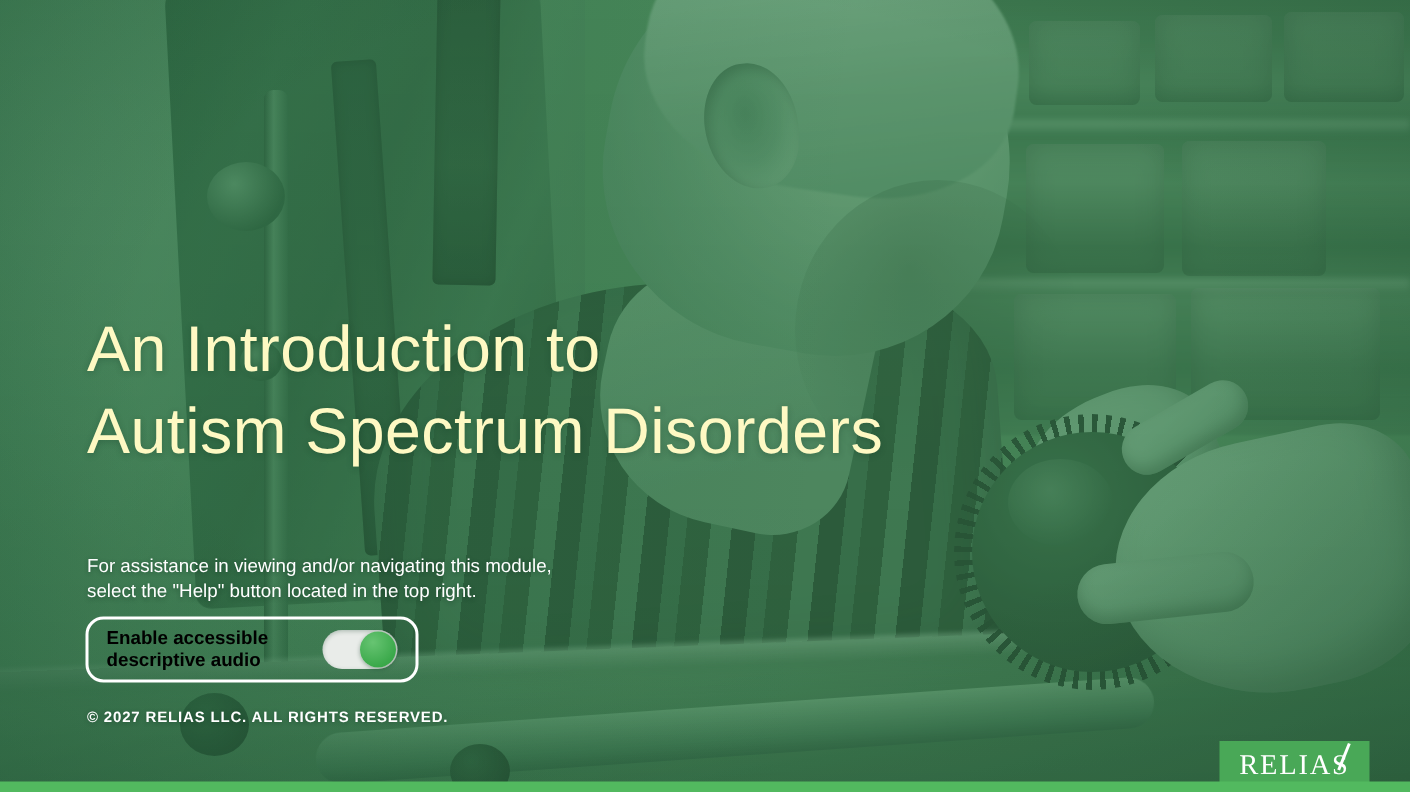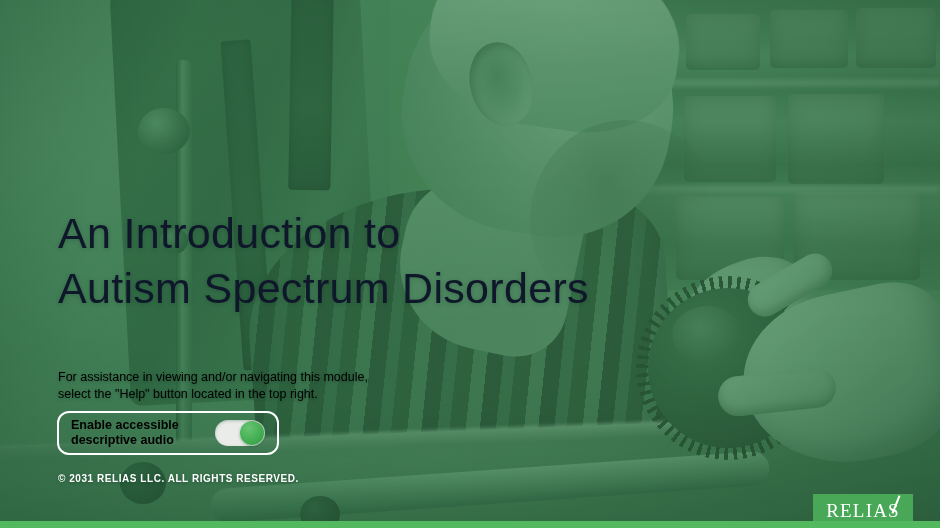--- a/index.html
+++ b/index.html
@@ -293,34 +293,34 @@
   
   .content {
     position: absolute;
     inset: 0;
   }
 
   .title {
     position: absolute;
     left: 58px;
     top: 206px;
-    color: #0f172a;
+    color: #fef9c3;
     font-size: 43px;
     line-height: 55px;
     font-weight: 400;
     letter-spacing: .3px;
     text-shadow: 0 1px 4px rgba(20,56,36,.30);
     white-space: pre-line;
   }
 
   .assist-text {
     position: absolute;
     left: 58px;
     top: 369px;
-    color: #000000;
+    color: #ffffff;
     font-size: 12.5px;
     line-height: 17px;
     font-weight: 400;
     white-space: pre-line;
     text-shadow: 0 1px 3px rgba(20,56,36,.45);
   }
 
   .audio-toggle-box {
     position: absolute;
     left: 57px;
@@ -478,21 +478,21 @@
 select the "Help" button located in the top right.</div>
 
     <div class="audio-toggle-box">
       <div class="audio-toggle-label">Enable accessible
 descriptive audio</div>
       <div class="switch">
         <div class="switch-knob"></div>
       </div>
     </div>
 
-    <div class="copyright">© 2031 RELIAS LLC. ALL RIGHTS RESERVED.</div>
+    <div class="copyright">© 2027 RELIAS LLC. ALL RIGHTS RESERVED.</div>
 
     <div class="logo-box">
       <span class="logo-text">RELIAS</span>
       <span class="logo-slash"></span>
     </div>
 
     <div class="bottom-bar"></div>
   </div>
 </div>
 

